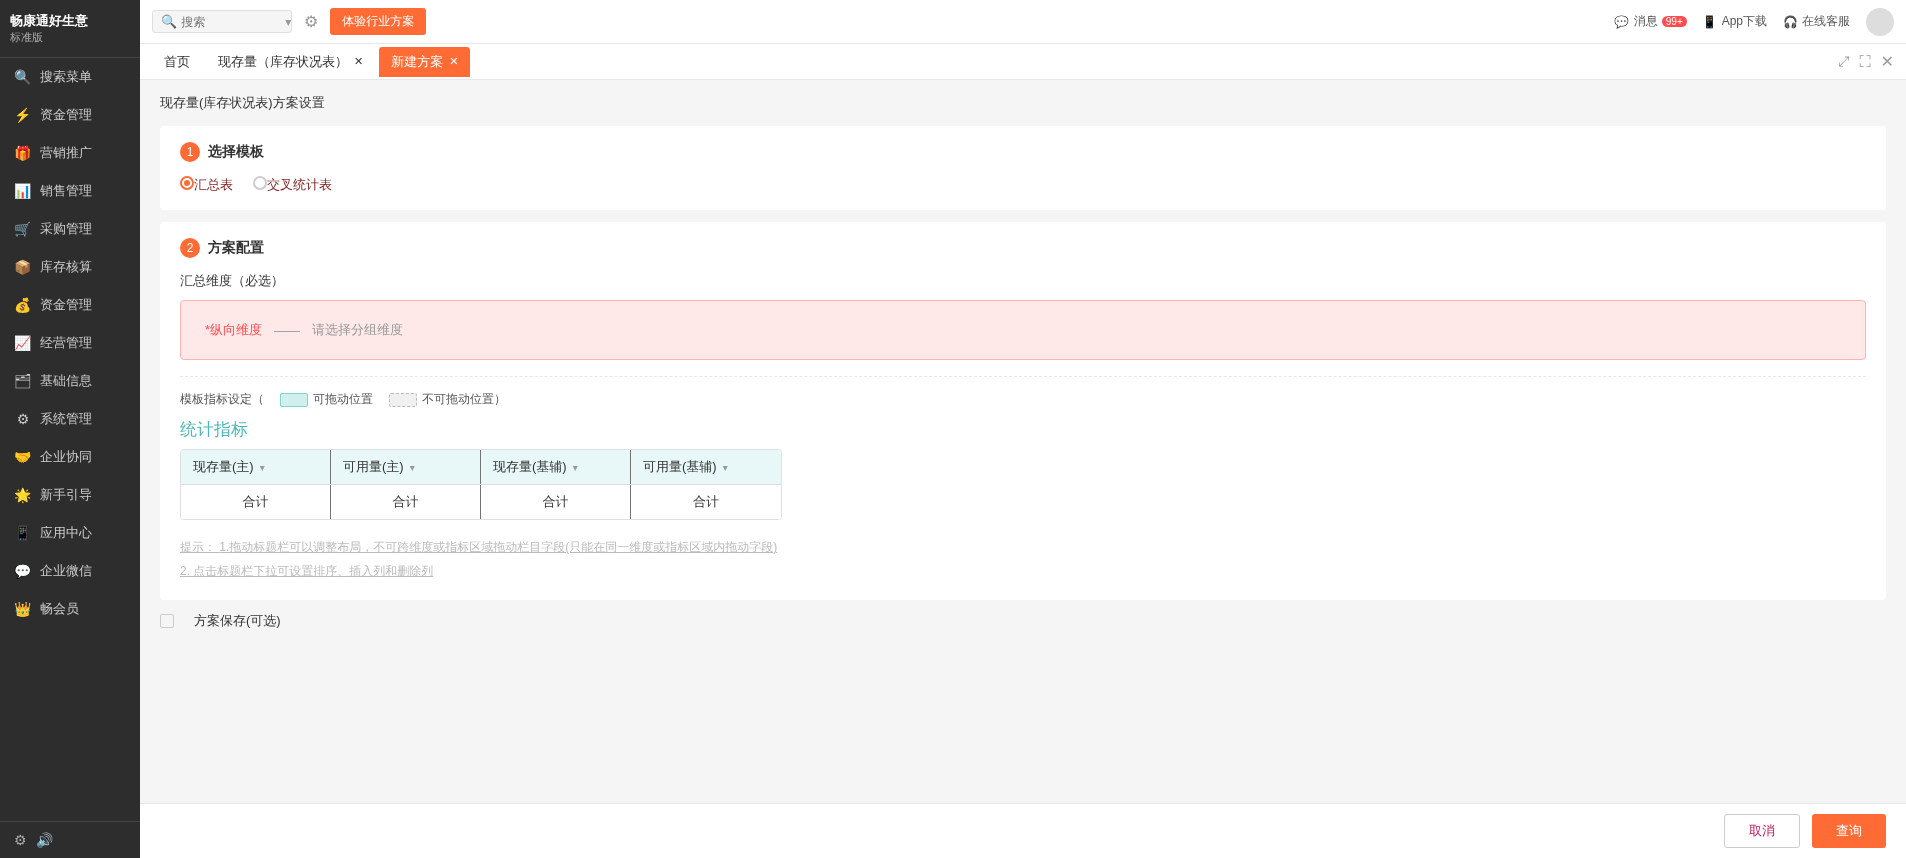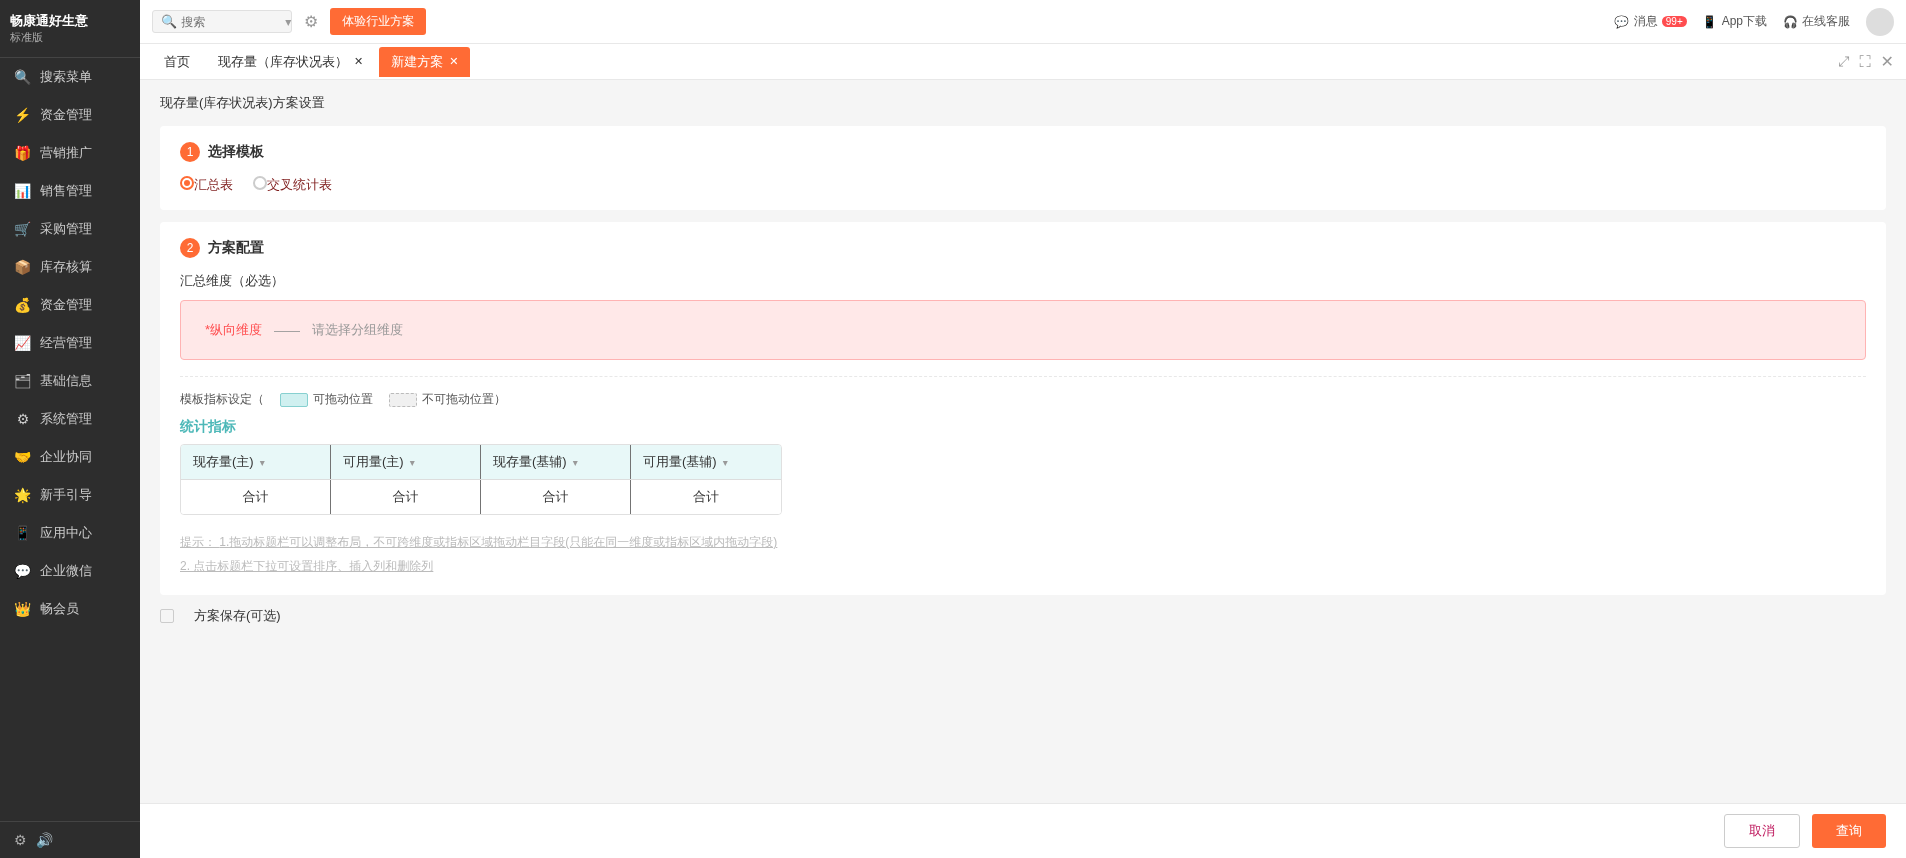--- a/index.html
+++ b/index.html
@@ -329,22 +329,22 @@
       width: 28px;
       height: 14px;
       border-radius: 2px;
     }
     .legend-box.draggable { background: #d0f0f0; border: 1px solid #87d0d0; }
     .legend-box.non-draggable { background: #f0f0f0; border: 1px dashed #bbb; }
 
     
     .stats-section-label {
       color: #4db8b8;
-      font-size: 14px;
-      font-weight: bold;
+      font-size: 17px;
+      font-weight: normal;
       margin-bottom: 8px;
     }
     .stats-table {
       border: 1px solid #e0e0e0;
       border-radius: 4px;
       overflow: hidden;
       display: inline-block;
       min-width: 600px;
     }
     .stats-header-row {

